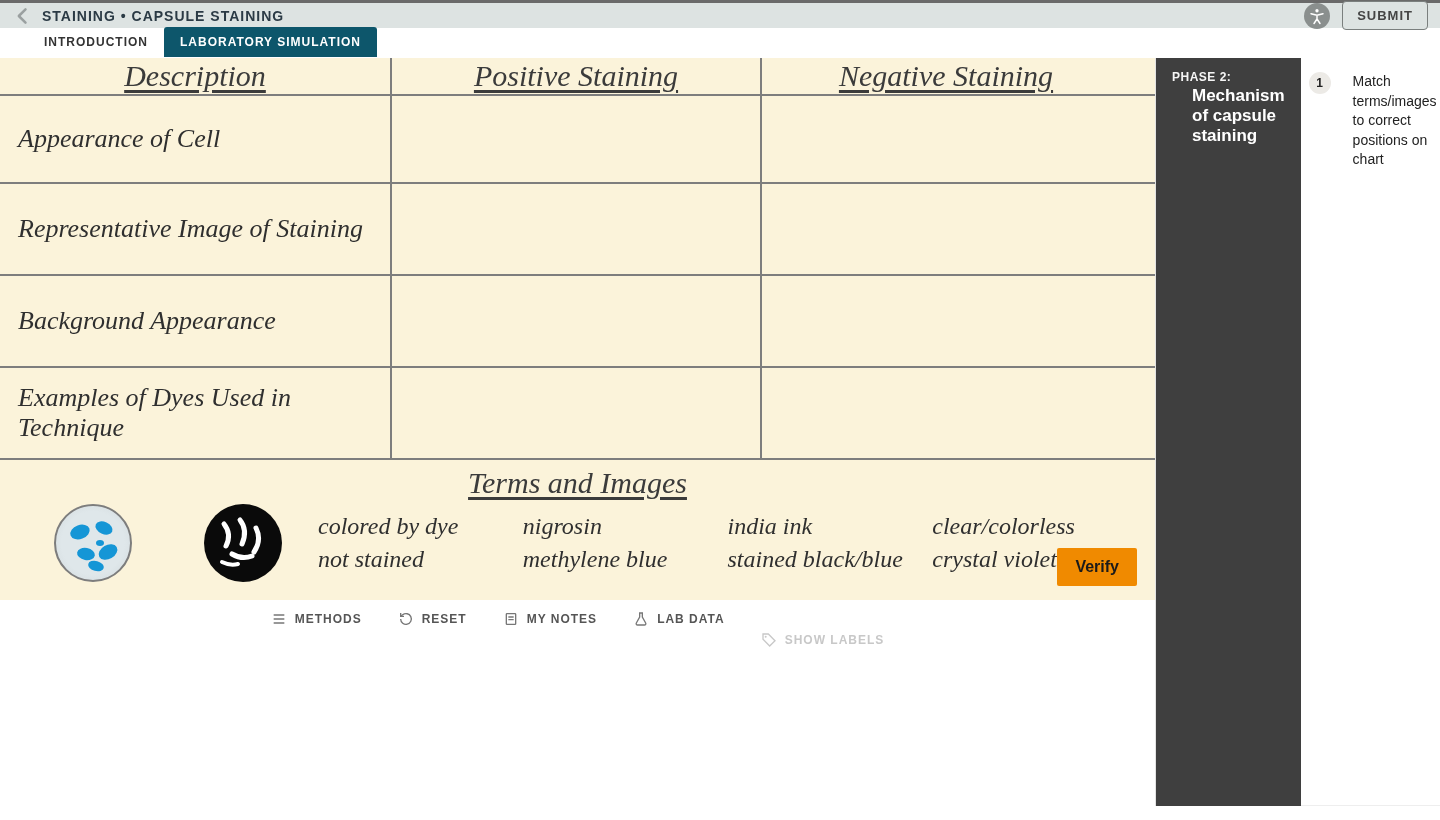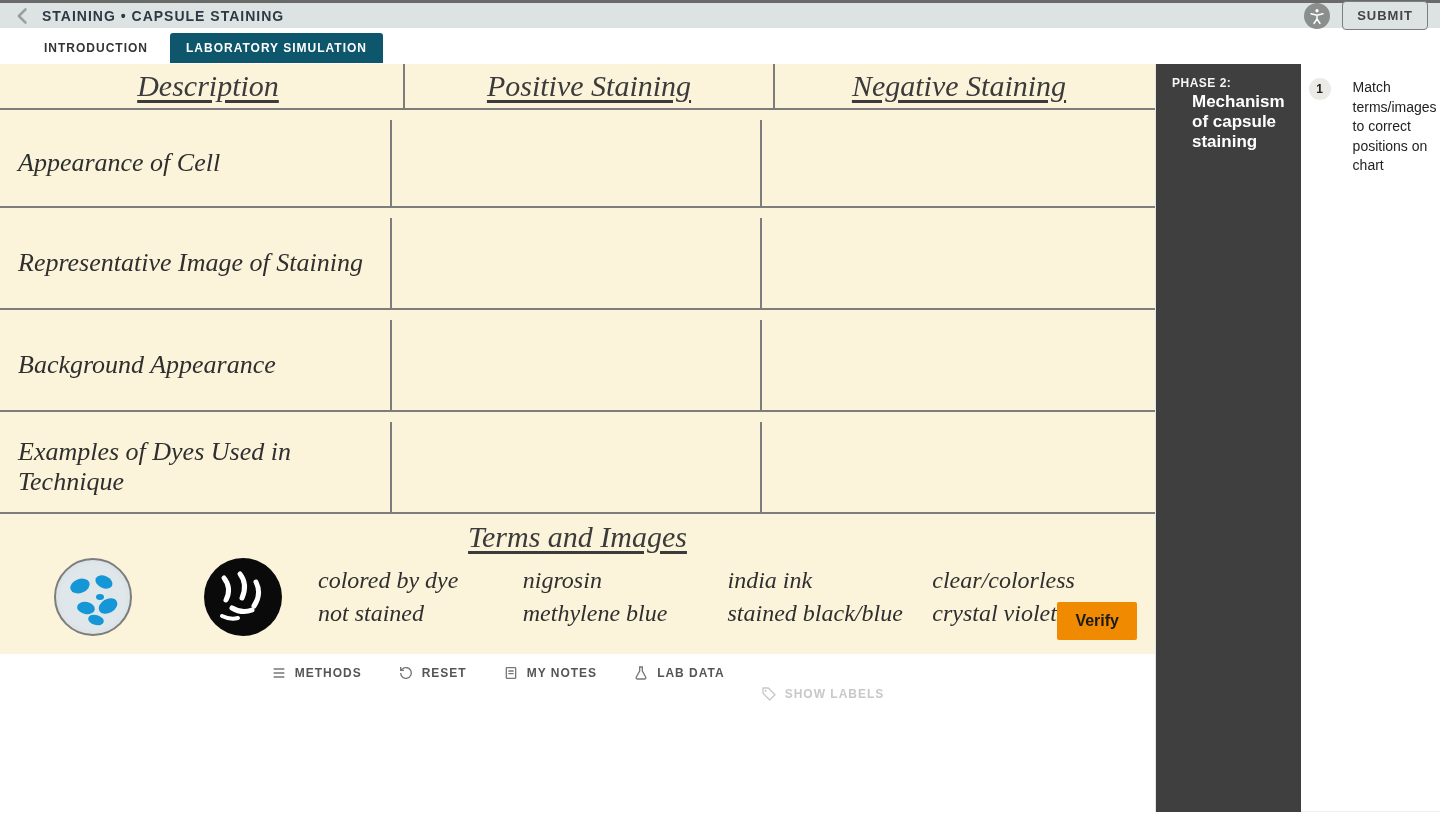--- a/index.html
+++ b/index.html
@@ -3,35 +3,35 @@
 <meta charset="utf-8">
 <style>
   * { box-sizing: border-box; margin: 0; padding: 0; }
   html, body { width: 1440px; height: 820px; font-family: "Helvetica Neue", Arial, sans-serif; background: #fff; color: #222; }
   .topbar { height: 28px; background: #dde3e2; border-top: 3px solid #6a6a6a; display: flex; align-items: center; padding: 0 12px; }
   .back-chevron { width: 22px; height: 22px; display:flex; align-items:center; justify-content:center; color:#8a8f8e; margin-right: 8px; cursor:pointer;}
   .breadcrumb { font-size: 14px; letter-spacing: 1px; font-weight: 600; color:#2b3a45; }
   .topbar-spacer { flex: 1; }
   .access-icon { width: 26px; height: 26px; border-radius: 50%; background:#8a8f8e; display:flex; align-items:center; justify-content:center; margin-right: 12px;}
   .submit-btn { font-size: 13px; font-weight:600; letter-spacing:1px; color:#444; padding: 6px 14px; border:1px solid #7a7f7e; border-radius:4px; background:#dde3e2; cursor:pointer;}
-  .tabs { height: 36px; background:#fff; display:flex; align-items:flex-end; padding-left: 28px; border-bottom:1px solid #fff;gap:6px;}
+  .tabs { height: 30px; background:#fff; display:flex; align-items:flex-end; padding-left: 28px; border-bottom:1px solid #fff;}
   .tab { font-size: 12px; letter-spacing:1px; font-weight:600; padding: 8px 16px; color:#333; cursor:pointer;}
   .tab.active { background:#0d566b; color:#fff; border-radius:3px 3px 0 0;}
   .content-row { display:flex; height: calc(820px - 42px - 30px); }
   .main { flex: 1; display:flex; flex-direction:column; overflow:hidden;}
   .lab-area { background:#fbf3da; padding: 0 0 0 0; }
   .chart { width: 100%; }
   .chart-header, .chart-row { display:grid; grid-template-columns: 390px 370px 370px; }
-  .chart-header { height: 44px; padding-left: 13px; }
+  .chart-header { height: 36px; }
   .chart-header .hcell { display:flex; align-items:center; justify-content:center; font-style:italic; font-family: "Brush Script MT","Comic Sans MS",cursive; font-size: 30px; color:#3b3b3b; text-decoration: underline; text-underline-offset: 4px;}
   .chart-header .hcell:first-child { justify-content:center; }
   .chart-header .hcell + .hcell { border-left: 2px solid #7d7d7d; }
   .chart-row { border-top: 2px solid #7d7d7d; }
   .chart-row:last-of-type { border-bottom: 2px solid #7d7d7d; }
-  .chart-row .rcell { min-height: 86px; padding: 8px 18px; display:flex; align-items:center; font-family: "Brush Script MT","Comic Sans MS",cursive; font-style:italic; font-size:26px; color:#2f2f2f;margin-top:10px;}
+  .chart-row .rcell { min-height: 86px; padding: 8px 18px; display:flex; align-items:center; font-family: "Brush Script MT","Comic Sans MS",cursive; font-style:italic; font-size:26px; color:#2f2f2f;}
   .chart-row .rcell.first { justify-content:flex-start; }
   .chart-row .rcell + .rcell { border-left: 2px solid #7d7d7d; }
   .chart-row.tall .rcell { min-height: 90px; }
   .terms-section { padding: 6px 18px 18px 18px; position:relative;}
   .terms-title { text-align:center; font-family:"Brush Script MT","Comic Sans MS",cursive; font-style:italic; font-size:30px; color:#3b3b3b; text-decoration:underline; text-underline-offset:4px; margin-bottom:4px;}
   .terms-grid { display:grid; grid-template-columns: 150px 150px 1fr 1fr 1fr 1fr; column-gap: 0; align-items:center;}
   .circ { width: 78px; height:78px; border-radius:50%; justify-self:center;}
   .circ1 { background: radial-gradient(circle, #dfe7ea 60%, #cfd7da 100%); border:2px solid #7d7d7d; position:relative; overflow:hidden;}
   .circ2 { background:#0a0a0a; position:relative; overflow:hidden;}
   .terms-col { display:flex; flex-direction:column; gap:6px;}

